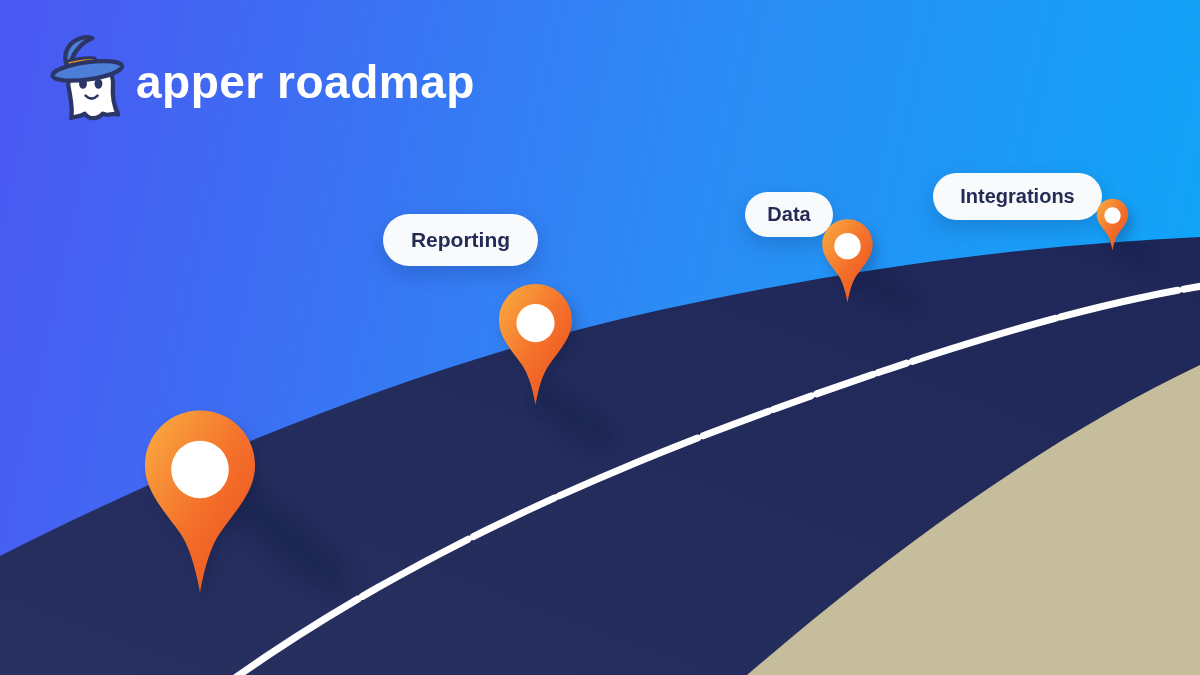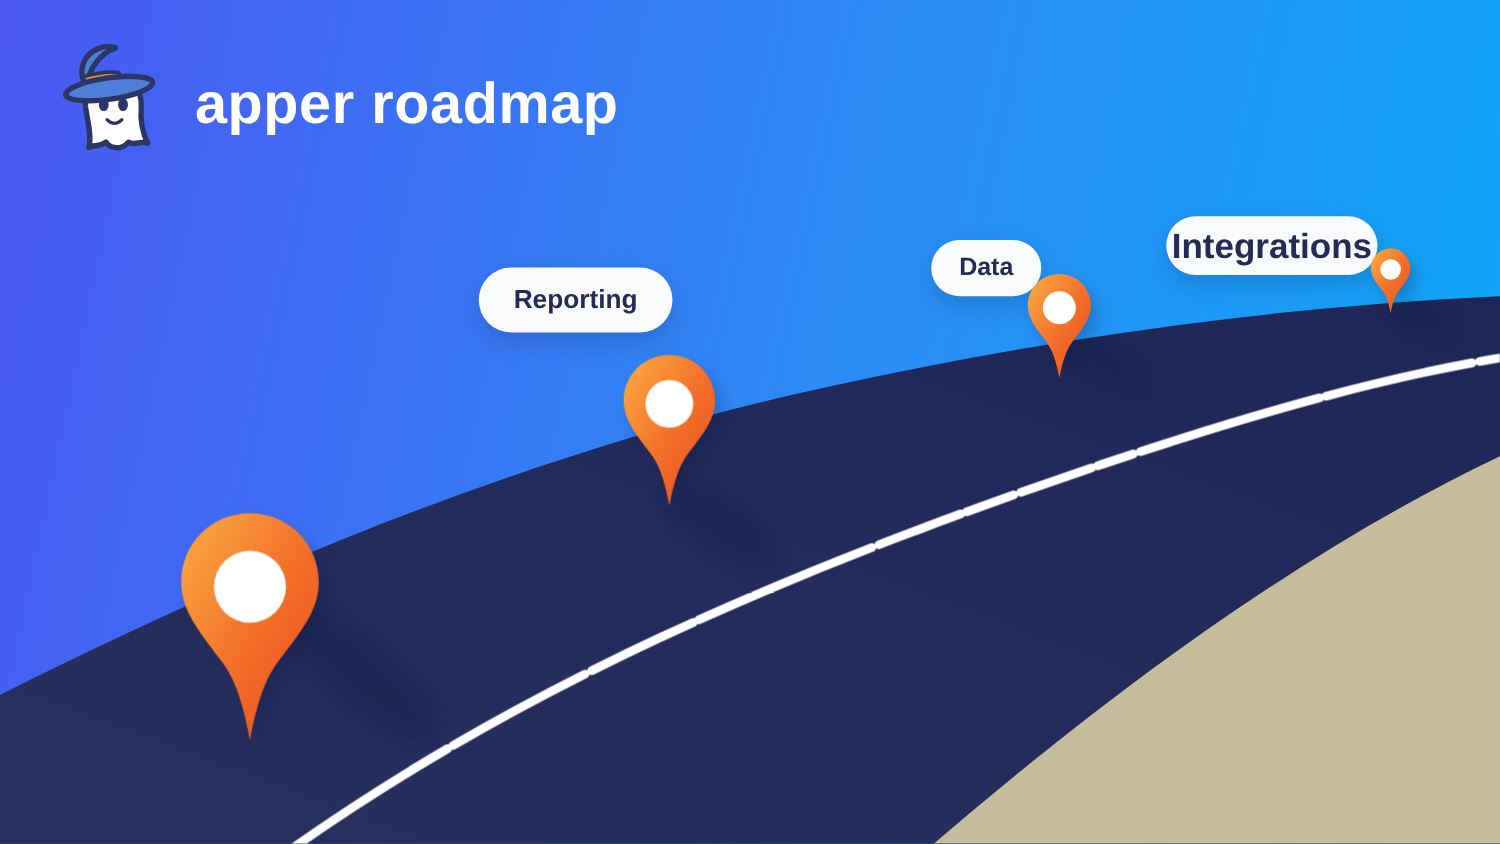--- a/index.html
+++ b/index.html
@@ -4,39 +4,39 @@
 <style>
   html,body{margin:0;padding:0;background:#111;}
   #stage{
     position:relative;width:1200px;height:675px;overflow:hidden;
     font-family:"Liberation Sans", sans-serif;
     background:linear-gradient(102deg,#4b57f2 0%,#2b8cf5 55%,#0ca8f8 100%);
   }
   #scene{position:absolute;left:0;top:0;width:1200px;height:675px;display:block;}
 
   
-  .logo{position:absolute;left:46px;top:34px;display:flex;align-items:center;gap:24px;}
+  .logo{position:absolute;left:46px;top:34px;display:flex;align-items:center;gap:4px;}
   .mascot{width:86px;height:96px;display:block;}
   .brand-title{
     color:#ffffff;font-size:46px;font-weight:800;letter-spacing:.5px;
     line-height:96px;white-space:nowrap;
   }
 
   
   .pill{
     position:absolute;display:flex;align-items:center;justify-content:center;
     background:#f8fafc;color:#262b56;font-weight:700;
     border-radius:999px;z-index:5;
     box-shadow:0 8px 20px rgba(16,22,60,.18);
     white-space:nowrap;
   }
   .pill-dm{left:238px;top:410px;width:362px;height:72px;font-size:31px;border-radius:36px;}
   .pill-reporting{left:383px;top:214px;width:155px;height:52px;font-size:21px;}
   .pill-files{left:745px;top:192px;width:88px;height:45px;font-size:20px;}
-  .pill-integrations{left:933px;top:173px;width:169px;height:47px;font-size:28px;}
+  .pill-integrations{left:933px;top:173px;width:169px;height:47px;font-size:20px;}
 
   
   .pin{position:absolute;display:block;filter:drop-shadow(5px 7px 6px rgba(16,22,60,.25));}
   .pin-dm{left:136px;top:408px;width:128px;height:192px;z-index:6;}
   .pin-reporting{left:493px;top:282px;width:85px;height:128px;z-index:4;}
   .pin-files{left:818px;top:218px;width:59px;height:88px;z-index:6;}
   .pin-integrations{left:1094px;top:198px;width:37px;height:55px;z-index:6;}
 </style>
 </head>
 <body>

